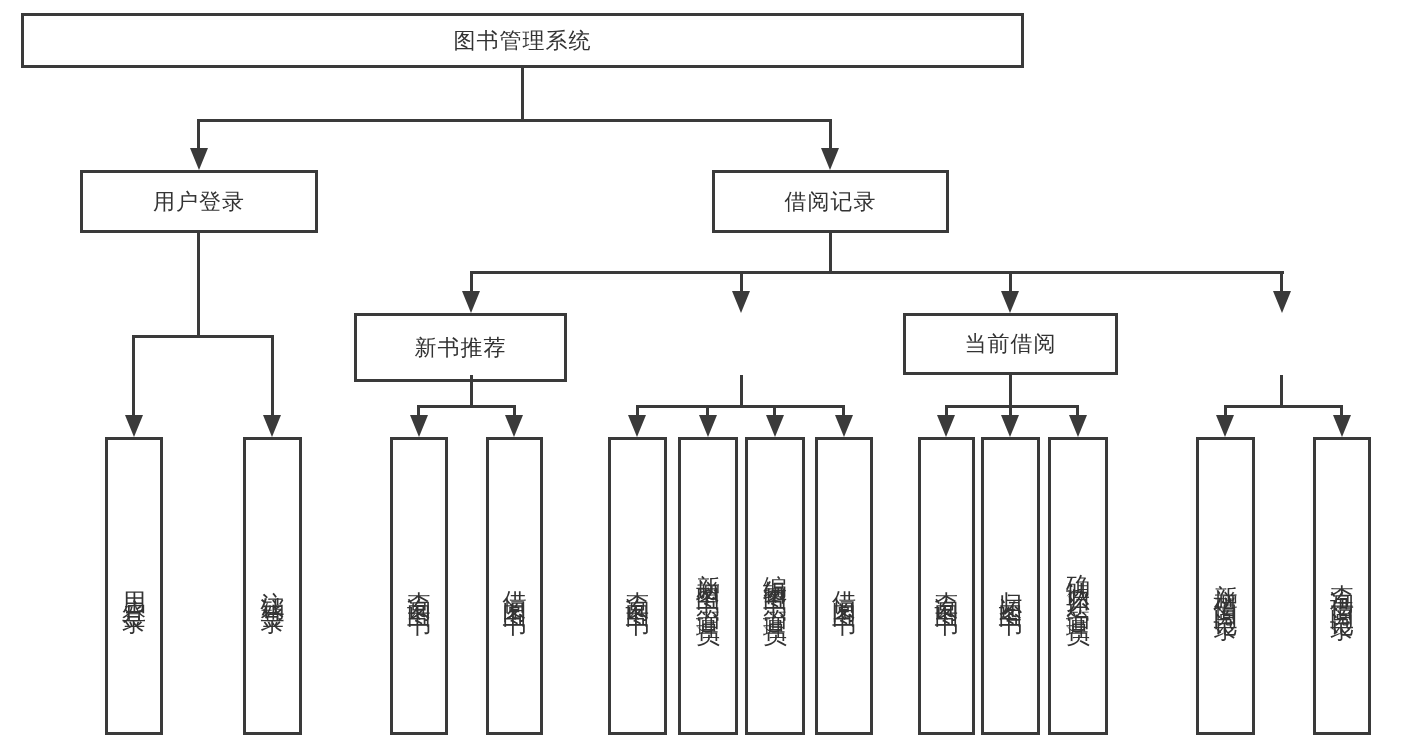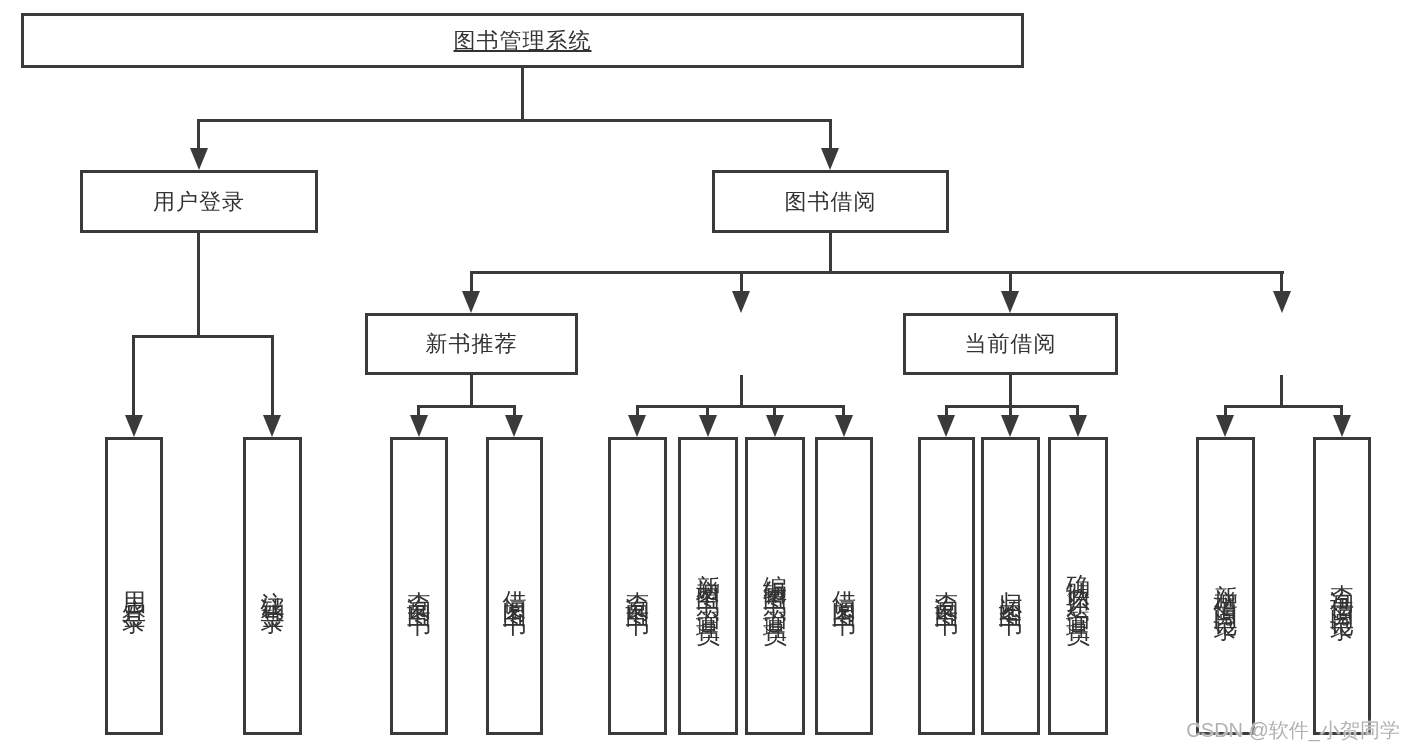--- a/index.html
+++ b/index.html
@@ -32,24 +32,24 @@
     position:absolute;width:0;height:0;
     border-left:9px solid transparent;border-right:9px solid transparent;
     border-top:22px solid var(--line);
   }
   .watermark{
     position:absolute;right:5px;bottom:3px;font-size:20px;color:var(--wm);
     white-space:nowrap;z-index:10;
     text-shadow:0 0 2px #fff,0 0 2px #fff;
   }
   
-  #n-root{left:21px;top:13px;width:1003px;height:55px;text-decoration:underline;}
+  #n-root{left:21px;top:13px;width:1003px;height:55px;}
   #n-user-login{left:80px;top:170px;width:238px;height:63px;}
   #n-book-mgmt{left:712px;top:170px;width:237px;height:63px;}
-  #n-new-book{left:365px;top:313px;width:213px;height:62px;}
+  #n-new-book{left:354px;top:313px;width:213px;height:69px;}
   #n-book-borrow{left:635px;top:313px;width:213px;height:62px;}
   #n-current-borrow{left:903px;top:313px;width:215px;height:62px;}
   #n-borrow-records{left:1173px;top:313px;width:218px;height:62px;}
   #l1{left:105px;top:437px;width:58px;height:298px;}
   #l2{left:243px;top:437px;width:59px;height:298px;}
   #l3{left:390px;top:437px;width:58px;height:298px;}
   #l4{left:486px;top:437px;width:57px;height:298px;}
   #l5{left:608px;top:437px;width:59px;height:298px;}
   #l6{left:678px;top:437px;width:60px;height:298px;}
   #l7{left:745px;top:437px;width:60px;height:298px;}
@@ -66,21 +66,21 @@
 <div class="canvas">
 
   <div class="box" id="n-root">
     <span>图书管理系统</span>
   </div>
 
   <div class="box" id="n-user-login">
     <span>用户登录</span>
   </div>
   <div class="box" id="n-book-mgmt">
-    <span>图书借阅</span>
+    <span>借阅记录</span>
   </div>
 
   <div class="box" id="n-new-book">
     <span>新书推荐</span>
   </div>
   <div class="box" id="n-current-borrow">
     <span>当前借阅</span>
   </div>
 
   <div class="box leaf" id="l1">
@@ -175,15 +175,14 @@
   <div class="vline" style="left:1076px;top:405px;height:12px;"></div>
   <div class="arrow" style="left:1069px;top:415px;"></div>
 
   <div class="vline" style="left:1280px;top:375px;height:32px;"></div>
   <div class="hline" style="left:1224px;top:405px;width:118px;"></div>
   <div class="vline" style="left:1224px;top:405px;height:12px;"></div>
   <div class="arrow" style="left:1216px;top:415px;"></div>
   <div class="vline" style="left:1340px;top:405px;height:12px;"></div>
   <div class="arrow" style="left:1333px;top:415px;"></div>
 
-  <div class="watermark">CSDN @软件_小贺同学</div>
 
 </div>
 
 </body></html>

